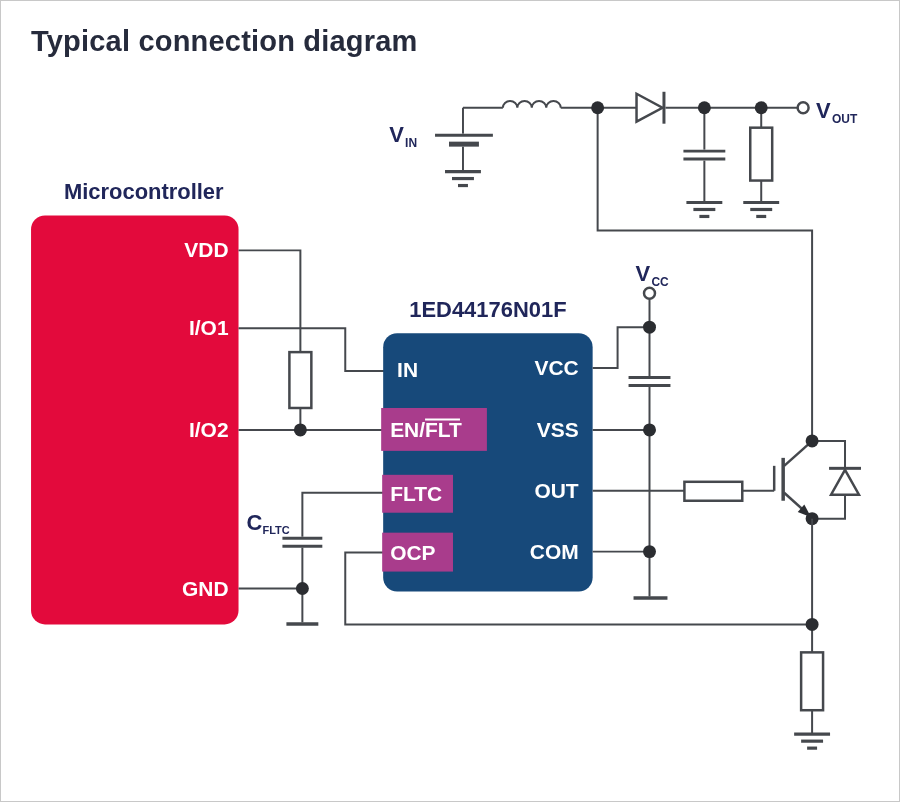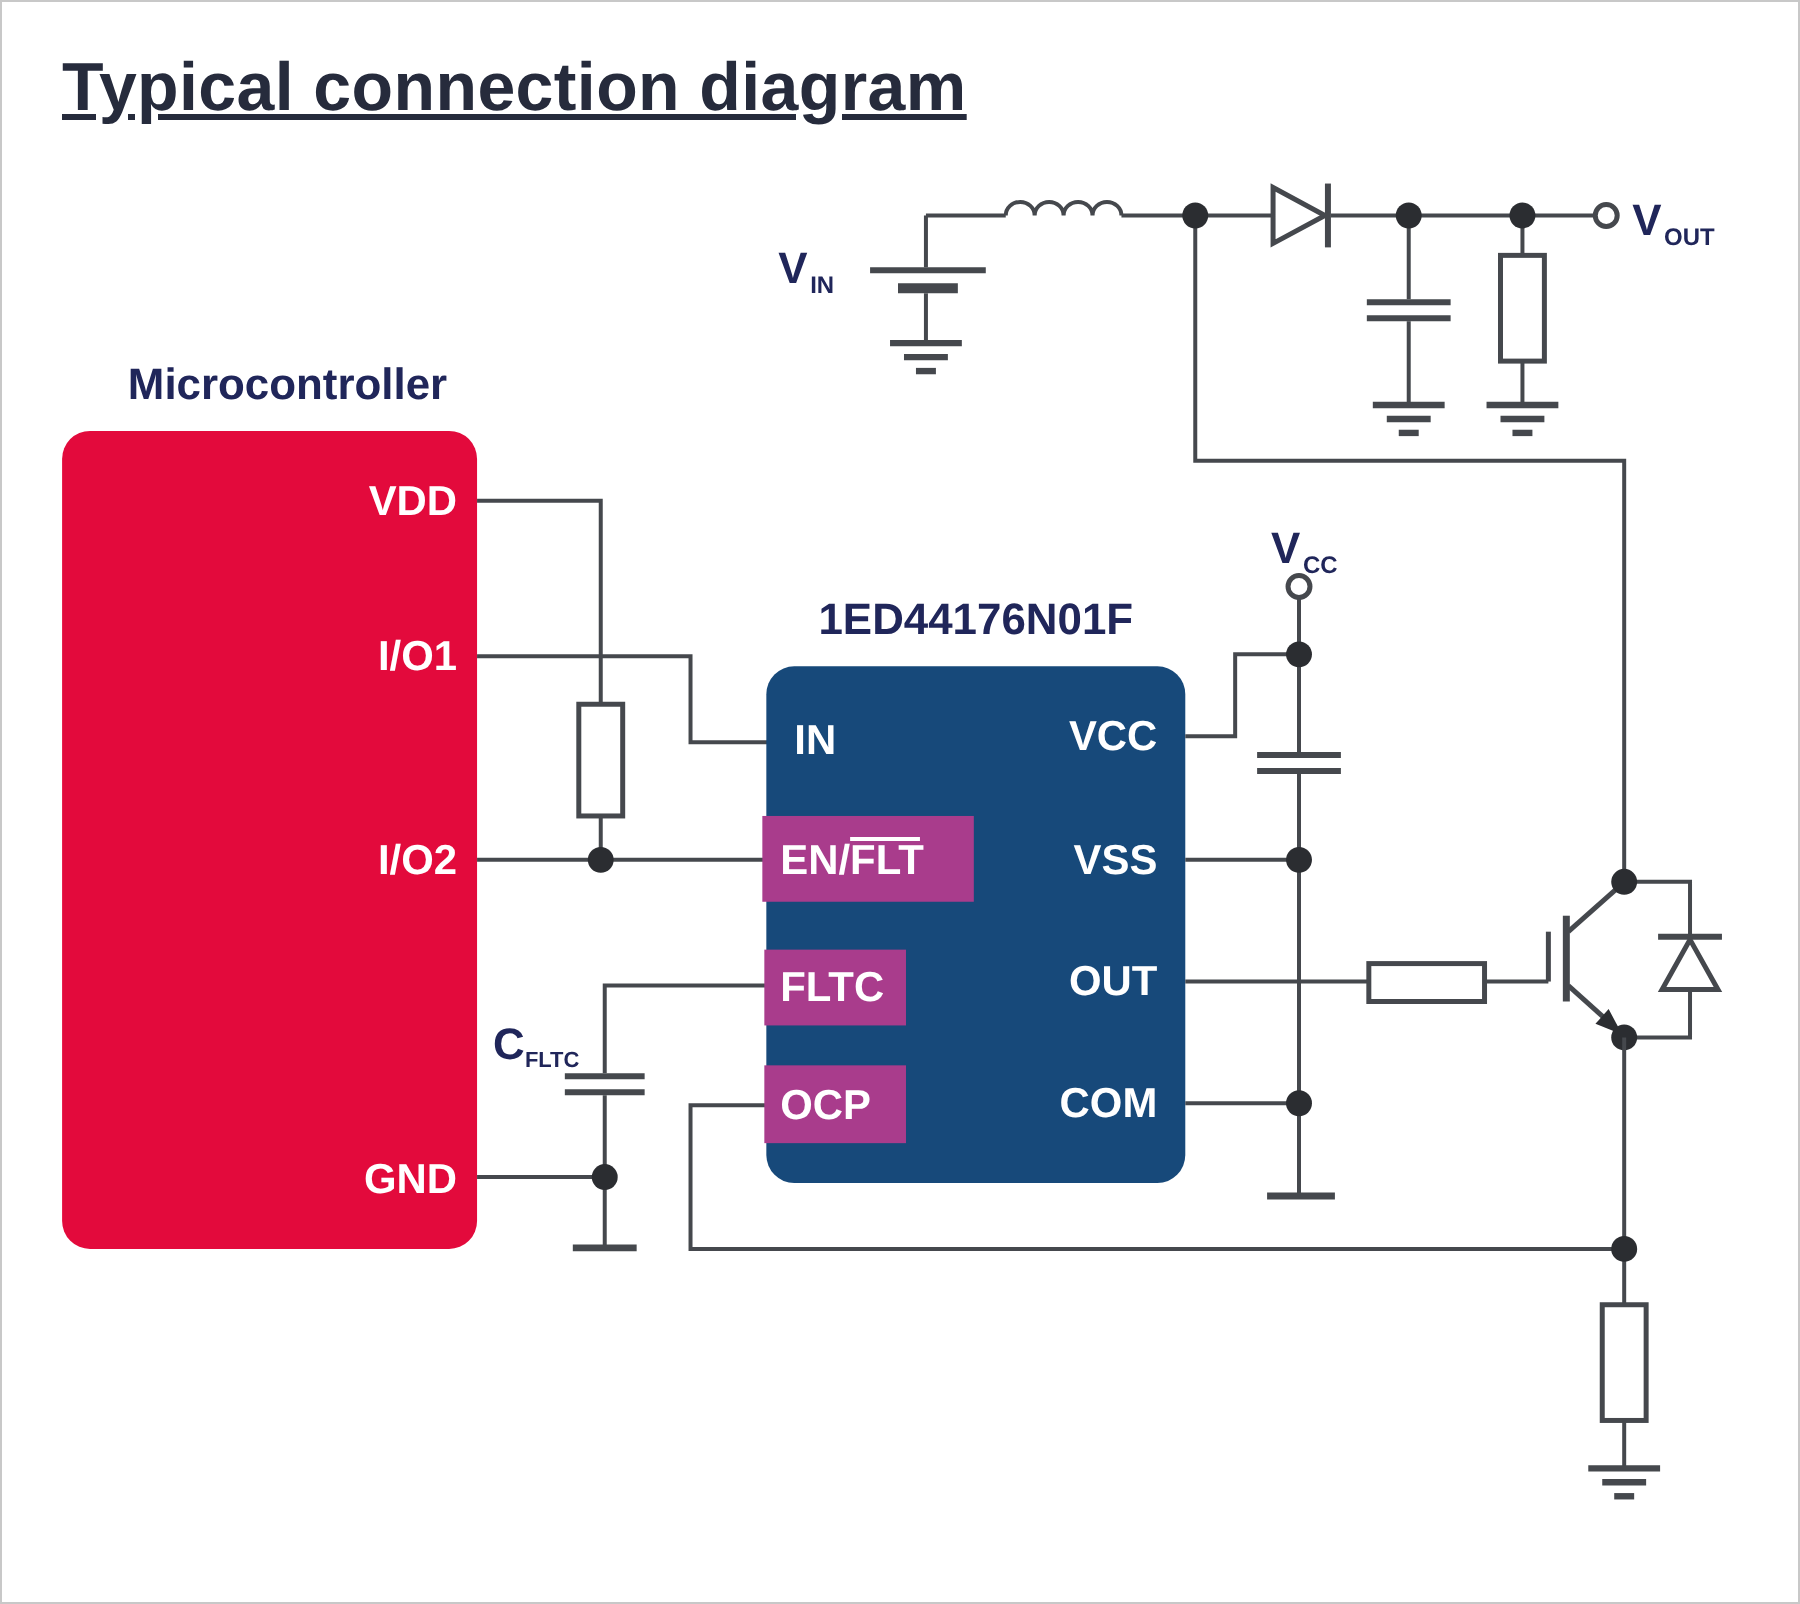--- a/index.html
+++ b/index.html
@@ -3,23 +3,22 @@
 <meta charset="utf-8">
 <style>
   html,body{margin:0;padding:0;background:#fff;}
   #frame{
     position:relative;width:898px;height:800px;background:var(--background,#fff);
     border:1px solid var(--border,#c8c8c8);overflow:hidden;
     font-family:"Liberation Sans",sans-serif;
   }
   #title{
     position:absolute;left:30px;top:24px;
-    font-size:34px;font-weight:600;letter-spacing:0.2px;
+    font-size:29px;font-weight:600;letter-spacing:0.2px;
     color:var(--heading,#262b3c);
-    text-decoration:underline;
   }
   svg{position:absolute;left:0;top:0;}
   svg text{font-family:"Liberation Sans",sans-serif;}
   .w{stroke:var(--wire);stroke-width:2;fill:none;}
   .plate{stroke:var(--wire);stroke-width:3;fill:none;}
   .g3{stroke:var(--wire);stroke-width:3.2;fill:none;}
   .tbar{stroke:var(--wire);stroke-width:3.4;fill:none;}
   .comp{stroke:var(--wire);stroke-width:2.5;fill:#fff;}
   .dot{fill:var(--dot);stroke:none;}
   .term{fill:#fff;stroke:var(--wire);stroke-width:2.5;}

